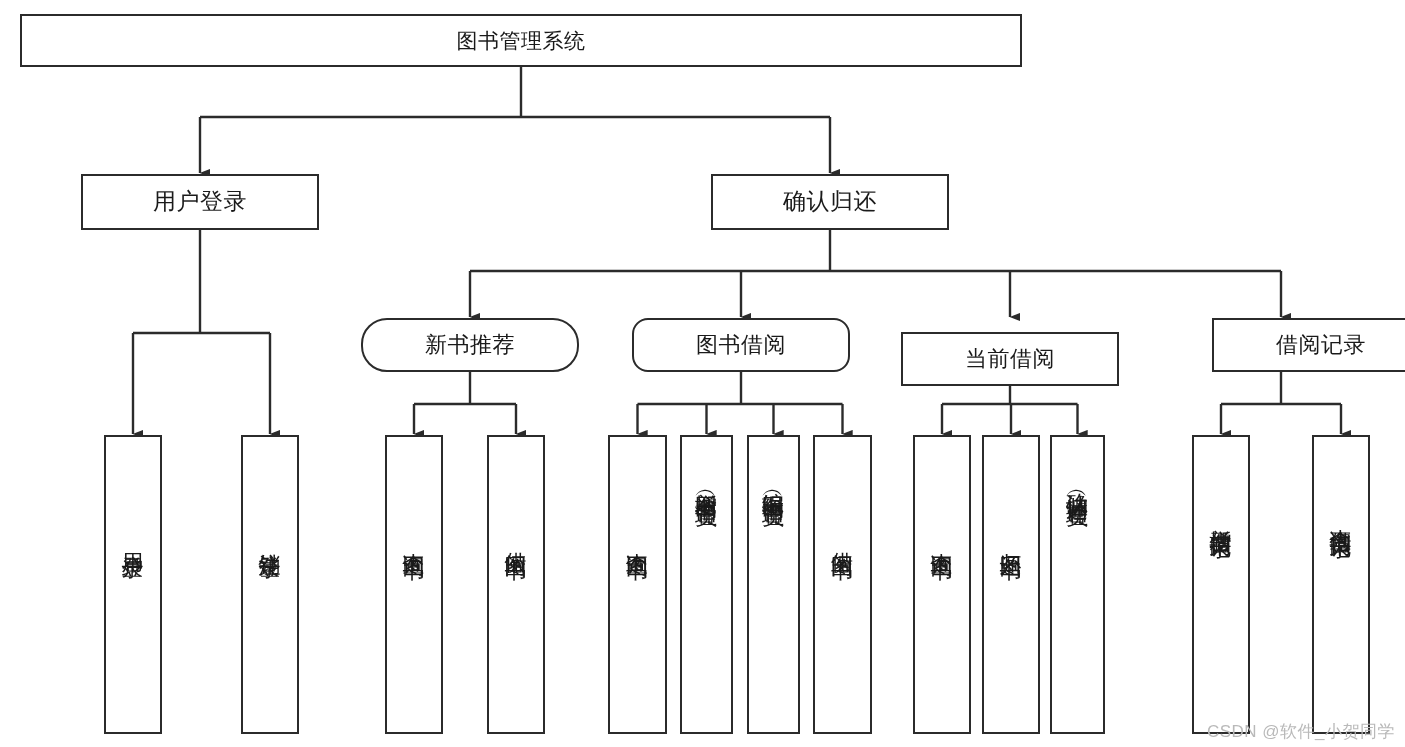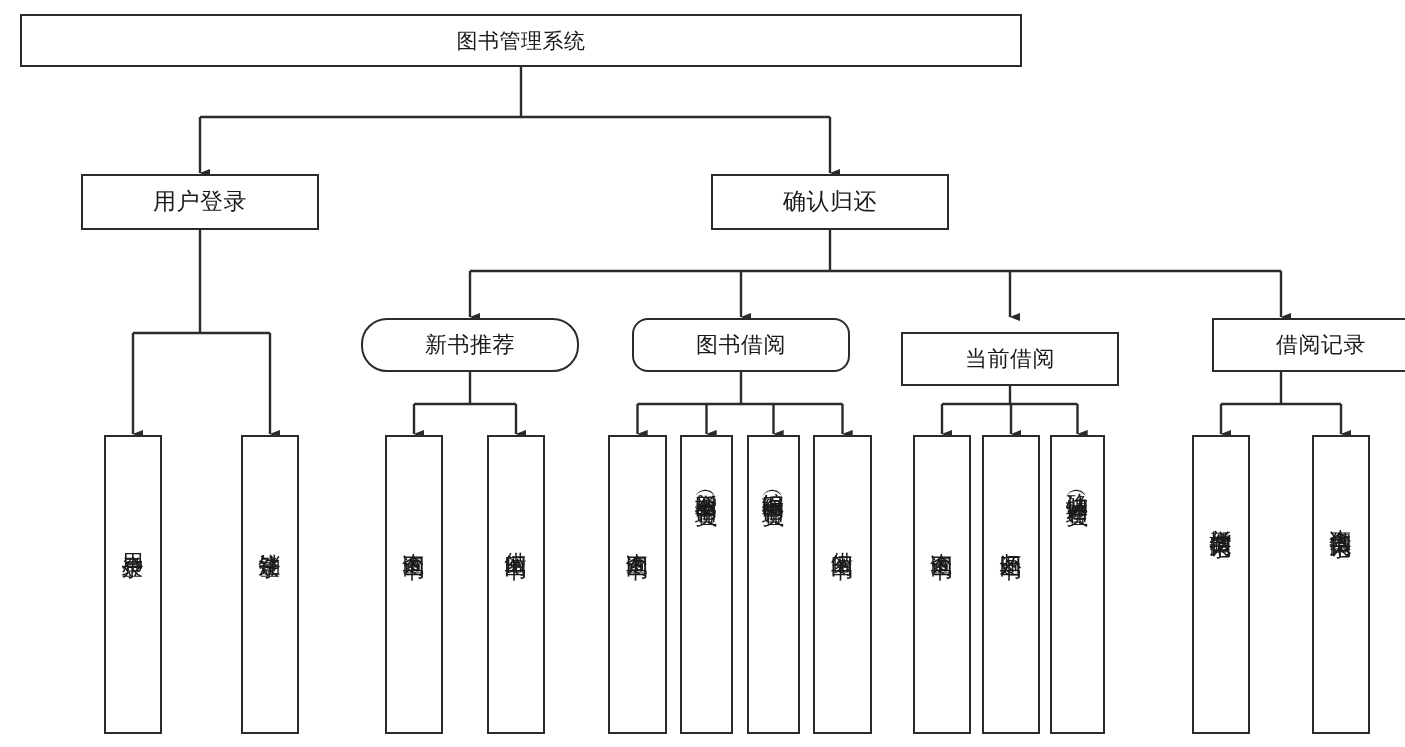--- a/index.html
+++ b/index.html
@@ -175,13 +175,14 @@
         <span class="node-label">确认归还（管理员）</span>
       </div>
       <div class="node-box lvl3 vertical" style="left: 1192px; top: 435px; width: 58px; height: 299px; padding-top: 73.5px;">
         <span class="node-label">新增借阅记录</span>
       </div>
       <div class="node-box lvl3 vertical" style="left: 1312px; top: 435px; width: 58px; height: 299px; padding-top: 73.5px;">
         <span class="node-label">查询借阅记录</span>
       </div>
     </div>
 
+  <div id="watermark">CSDN @软件_小贺同学</div>
 </div>
 
 </body></html>

